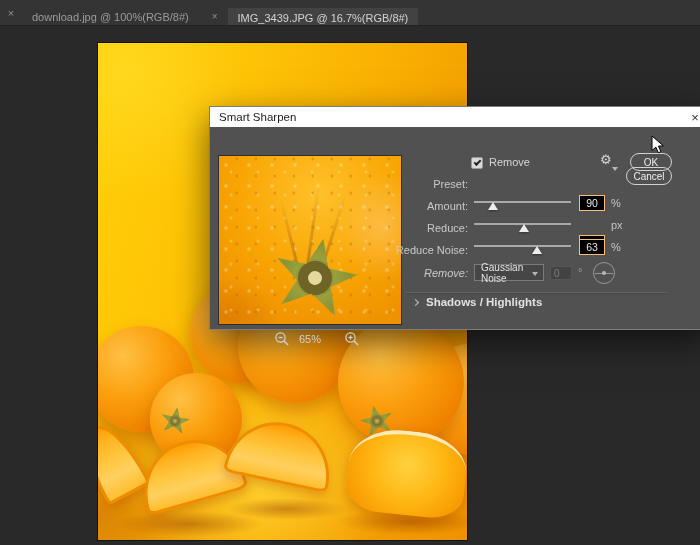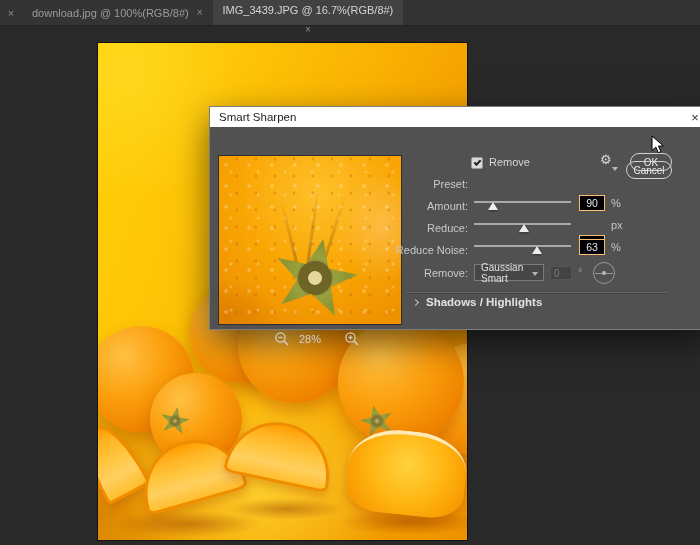--- a/index.html
+++ b/index.html
@@ -3,21 +3,21 @@
 <meta charset="utf-8">
 <style>
   * { margin:0; padding:0; box-sizing:border-box; }
   html,body { width:700px; height:545px; overflow:hidden; }
   body { font-family:"Liberation Sans", sans-serif; background:#292929; position:relative; }
   #root { position:absolute; left:0; top:0; width:700px; height:545px; background:#292929; overflow:hidden; }
 
   
   .tabbar { position:absolute; left:0; top:0; width:700px; height:26px; background:#343434; display:flex; align-items:stretch; border-bottom:1px solid #222; }
   .panel-close { width:22px; display:flex; align-items:center; justify-content:center; color:#8f8f8f; font-size:11px; cursor:default; }
-  .tab { display:flex; align-items:center; padding:4px 10px; font-size:11px; color:#9b9b9b; gap:8px; white-space:nowrap; }
+  .tab { display:flex; align-items:center; padding:4px 10px; font-size:11px; color:#9b9b9b; gap:23px; white-space:nowrap;margin-top:8px; }
   .tab.active { background:#424242; color:#d4d4d4;flex-direction:column; }
   .tab .tab-x { color:#8f8f8f; font-size:10px; }
 
   
   .doc { position:absolute; left:98px; top:43px; width:369px; height:497px; overflow:hidden; outline:1px solid rgba(0,0,0,.55);
     background:
       radial-gradient(ellipse 55% 30% at 45% 88%, rgba(255,218,60,.75), rgba(255,218,60,0) 70%),
       radial-gradient(ellipse 60% 45% at 0% 95%, rgba(190,80,0,.55), rgba(190,80,0,0) 70%),
       radial-gradient(ellipse 50% 40% at 8% 6%, rgba(255,226,50,.5), rgba(255,226,50,0) 65%),
       linear-gradient(108deg, #ffd008 0%, #fec306 30%, #f9ae02 58%, #f29c00 80%, #ee9300 100%);
@@ -66,21 +66,21 @@
   
   .lbl { position:absolute; left:140px; width:118px; text-align:right; font-size:11px; color:#c9c9c9; }
   .checkbox { position:absolute; left:261px; top:30px; width:12px; height:12px; background:#d9d9d9; border-radius:2px; border:1px solid #9a9a9a; }
   .checkmark { display:block; width:7px; height:4px; border-left:2px solid #222; border-bottom:2px solid #222; transform:rotate(-45deg); margin:2px auto 0; }
   .cb-label { position:absolute; left:279px; top:29px; font-size:11px; color:#d6d6d6; }
   .gear { position:absolute; left:390px; top:26px; font-size:13px; color:#d6d6d6; line-height:1; }
   .gear-caret { position:absolute; left:402px; top:40px; width:0; height:0; border-left:3px solid transparent; border-right:3px solid transparent; border-top:4px solid #b9b9b9; }
   .pill { position:absolute; height:18px; border:1px solid #d2d2d2; border-radius:9px; background:transparent; color:#ededed;
     font-size:10px; display:flex; align-items:center; justify-content:center; font-family:"Liberation Sans", sans-serif; }
   .btn-ok { left:420px; top:26px; width:42px; }
-  .btn-cancel { left:416px; top:34px; width:46px; }
+  .btn-cancel { left:416px; top:40px; width:46px; }
 
   .dropdown { position:absolute; background:#464646; border:1px solid #3a3a3a; border-top-color:#5e5e5e; color:#e2e2e2;
     font-size:11px; display:flex; align-items:center; padding:0 6px; }
   .dd-preset { left:264px; top:49px; width:130px; height:16px; }
   .dd-remove { left:264px; top:137px; width:70px; height:17px; border-color:#7a7a7a; font-size:10px; }
   .dd-caret { position:absolute; right:5px; top:50%; margin-top:-1px; width:0; height:0; border-left:3.5px solid transparent; border-right:3.5px solid transparent; border-top:4px solid #b5b5b5; }
 
   .track { position:absolute; width:97px; height:14px; }
   .track-line { position:absolute; left:0; right:0; top:4px; height:2px; background:#a9a9a9; }
   .handle { position:absolute; top:5px; width:0; height:0; transform:translateX(-50%);
@@ -156,21 +156,21 @@
           </div>
         </div>
       </div>
 
       <div class="zoomrow">
         <svg class="zoom-ico" style="left:56px; top:1px;" viewBox="0 0 16 16">
           <circle cx="6.5" cy="6.5" r="4.6" fill="none" stroke="#cfcfcf" stroke-width="1.3"></circle>
           <line x1="10" y1="10" x2="14" y2="14" stroke="#cfcfcf" stroke-width="1.6"></line>
           <line x1="4.4" y1="6.5" x2="8.6" y2="6.5" stroke="#cfcfcf" stroke-width="1.3"></line>
         </svg>
-        <span class="zoom-level">28%</span>
+        <span class="zoom-level">65%</span>
         <svg class="zoom-ico" style="left:126px; top:1px;" viewBox="0 0 16 16">
           <circle cx="6.5" cy="6.5" r="4.6" fill="none" stroke="#cfcfcf" stroke-width="1.3"></circle>
           <line x1="10" y1="10" x2="14" y2="14" stroke="#cfcfcf" stroke-width="1.6"></line>
           <line x1="4.4" y1="6.5" x2="8.6" y2="6.5" stroke="#cfcfcf" stroke-width="1.3"></line>
           <line x1="6.5" y1="4.4" x2="6.5" y2="8.6" stroke="#cfcfcf" stroke-width="1.3"></line>
         </svg>
       </div>
 
       <div class="checkbox">
           <span class="checkmark"></span>
@@ -200,23 +200,23 @@
       <span class="unit" style="top:92px;">px</span>
 
       <span class="lbl" style="top:117px;">Reduce Noise:</span>
       <div class="track" style="left:264px; top:114px;">
         <div class="track-line"></div>
         <div class="handle" style="left: 65%;"></div>
       </div>
       <div class="valbox" style="top:112px;">63</div>
       <span class="unit" style="top:114px;">%</span>
 
-      <span class="lbl" style="top:140px;">Remove:</span>
+      <span class="lbl" style="top:140px;font-style:italic;">Remove:</span>
       <div class="dropdown dd-remove">
-        <span>Gaussian Smart</span>
+        <span>Gaussian Noise</span>
         <span class="dd-caret"></span>
       </div>
       <div class="dis-box">0</div>
       <span class="degree">°</span>
       <div class="dial">
         <div class="dial-line"></div>
         <div class="dial-dot"></div>
       </div>
 
       <div class="divider"></div>

